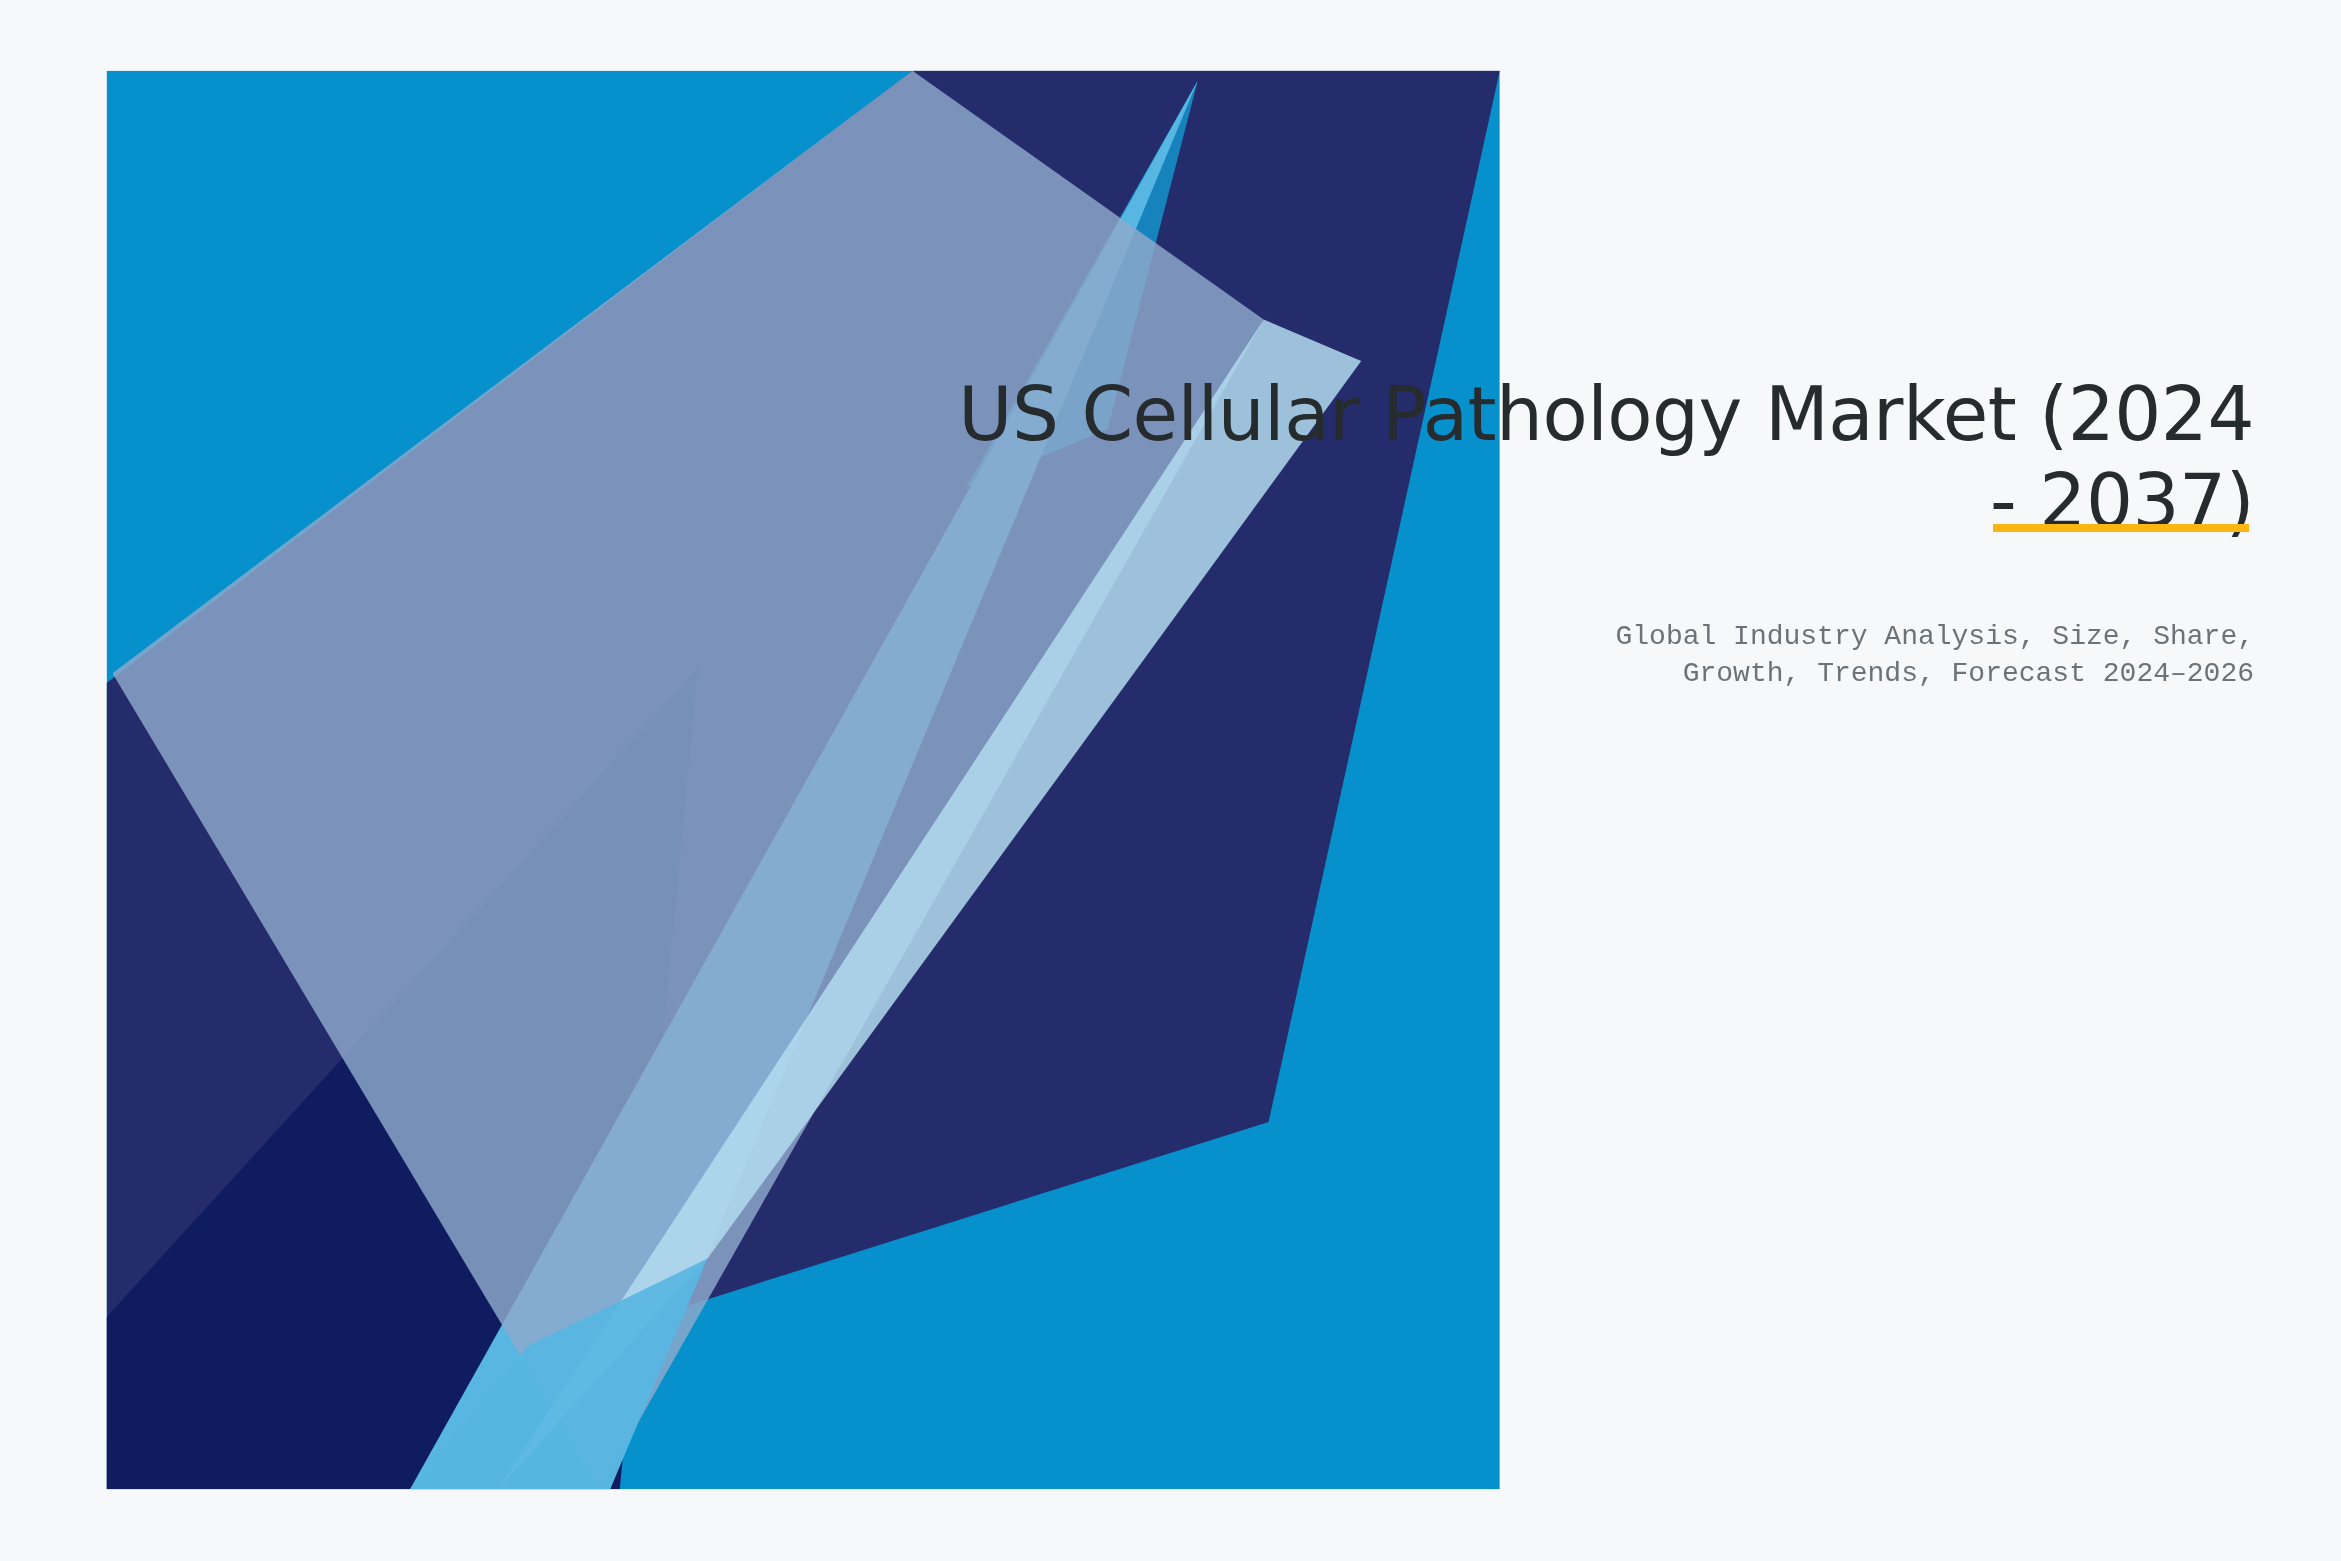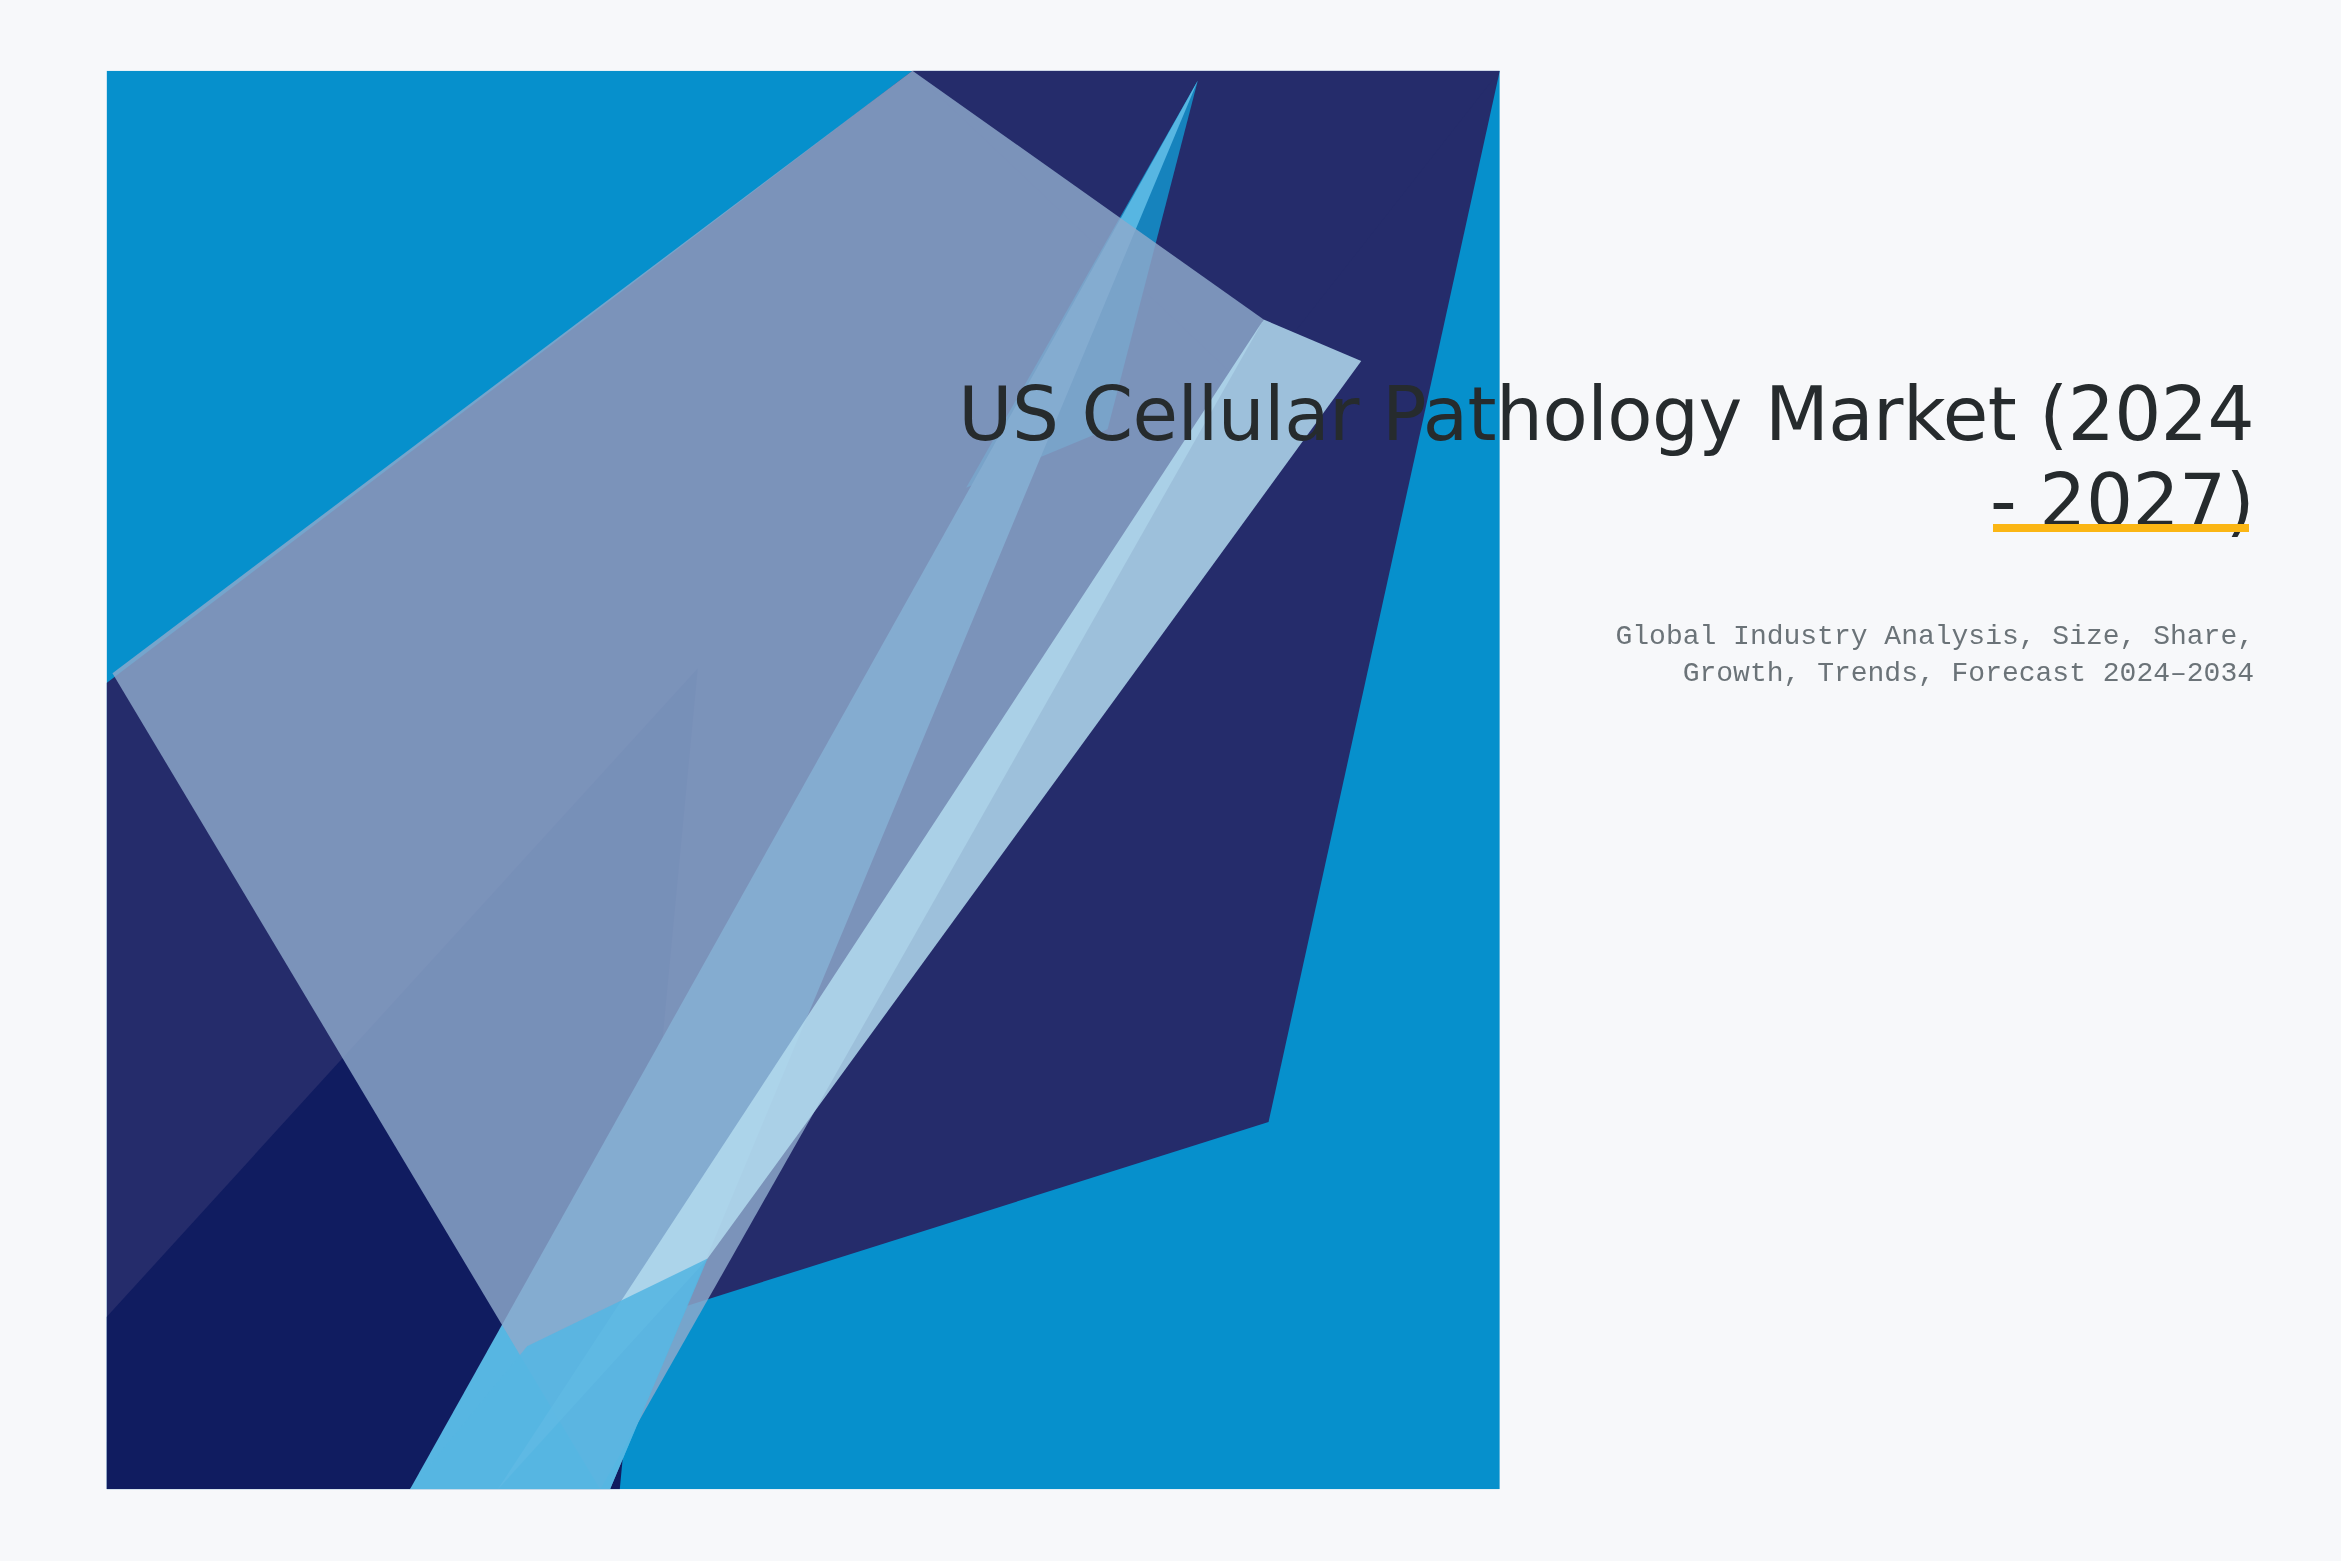--- a/index.html
+++ b/index.html
@@ -106,22 +106,22 @@
         <polygon points="2590,655 2790,740 1450,2580 1020,3053" fill="#b3daee" opacity="0.85"></polygon>
 
         <polygon points="1450,2580 1250,3053 840,3053 1080,2760" fill="#57b6e2" opacity="0.9"></polygon>
       </g>
     </svg>
   </div>
 
   <div class="text-block">
 
     <div class="title-wrap">
-      <h1 class="title"><span>US Cellular Pathology Market (2024</span><br><span>- 2027)</span></h1>
+      <h1 class="title"><span>US Cellular Pathology Market (2024</span><br><span>- 2037)</span></h1>
       <div class="accent-bar"></div>
     </div>
 
-    <p class="subtitle"><span>Global Industry Analysis, Size, Share,</span><br><span>Growth, Trends, Forecast 2024–2034</span></p>
+    <p class="subtitle"><span>Global Industry Analysis, Size, Share,</span><br><span>Growth, Trends, Forecast 2024–2026</span></p>
 
   </div>
 
 </div>
 
 
 </body></html>

